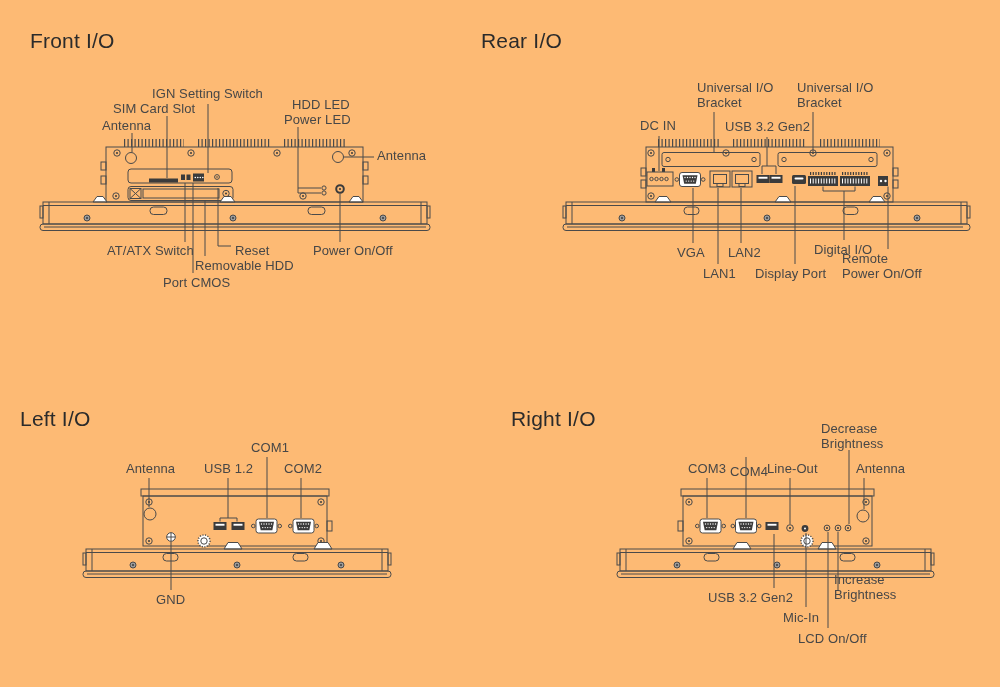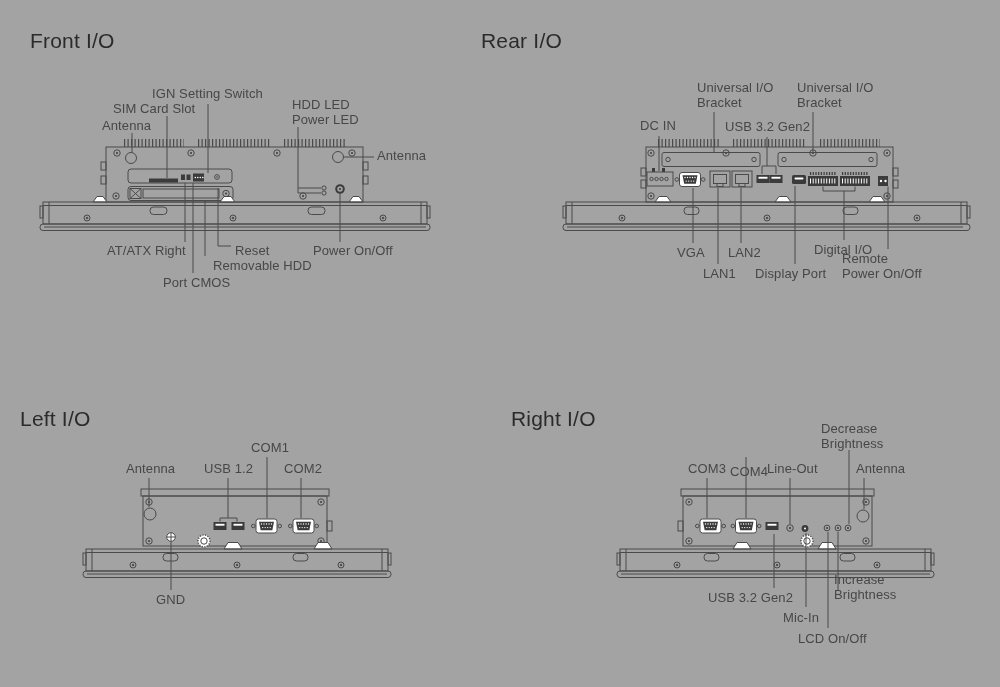--- a/index.html
+++ b/index.html
@@ -1,16 +1,16 @@
 <!DOCTYPE html>
 <html><head>
 <meta charset="utf-8">
 <style>
   html,body{margin:0;padding:0;background:#fff;}
-  #stage{position:relative;width:1000px;height:687px;background:#a3a3a3;overflow:hidden;
+  #stage{position:relative;width:1000px;height:687px;background:#fdba74;overflow:hidden;
          font-family:"Liberation Sans",sans-serif;}
   #art{position:absolute;left:0;top:0;}
   .lbl{position:absolute;font-size:13px;line-height:15px;color:#474747;
        white-space:pre-line;letter-spacing:.1px;}
   .ttl{position:absolute;font-size:21px;line-height:24px;color:#2b2b2b;
        letter-spacing:.2px;}
   svg .s{stroke:#4a4a4a;fill:none;stroke-width:1;}
   svg .sw{stroke:#4a4a4a;fill:#fff;stroke-width:1;}
   svg .d{fill:#3b3b3b;stroke:none;}
   svg .fin{stroke:#4a4a4a;stroke-width:8;stroke-dasharray:1.2 2.3;fill:none;}
@@ -311,25 +311,25 @@
 
   <div class="ttl" style="left:30px;top:29px">Front I/O</div>
   <div class="ttl" style="left:481px;top:29px">Rear I/O</div>
   <div class="ttl" style="left:20px;top:407px">Left I/O</div>
   <div class="ttl" style="left:511px;top:407px">Right I/O</div>
 
   <div class="lbl" style="left:152px;top:86px">IGN Setting Switch</div>
   <div class="lbl" style="left:113px;top:101px">SIM Card Slot</div>
   <div class="lbl" style="left:102px;top:118px">Antenna</div>
   <div class="lbl" style="left:292px;top:97px">HDD LED</div>
-  <div class="lbl" style="left:292px;top:112px">Power LED</div>
+  <div class="lbl" style="left:284px;top:112px">Power LED</div>
   <div class="lbl" style="left:377px;top:148px">Antenna</div>
-  <div class="lbl" style="left:107px;top:243px">AT/ATX Right</div>
+  <div class="lbl" style="left:107px;top:243px">AT/ATX Switch</div>
   <div class="lbl" style="left:235px;top:243px">Reset</div>
-  <div class="lbl" style="left:213px;top:258px">Removable HDD</div>
+  <div class="lbl" style="left:195px;top:258px">Removable HDD</div>
   <div class="lbl" style="left:163px;top:275px">Port CMOS</div>
   <div class="lbl" style="left:313px;top:243px">Power On/Off</div>
 
   <div class="lbl" style="left:697px;top:80px">Universal I/O
 Bracket</div>
   <div class="lbl" style="left:797px;top:80px">Universal I/O
 Bracket</div>
   <div class="lbl" style="left:640px;top:118px">DC IN</div>
   <div class="lbl" style="left:725px;top:119px">USB 3.2 Gen2</div>
   <div class="lbl" style="left:677px;top:245px">VGA</div>

